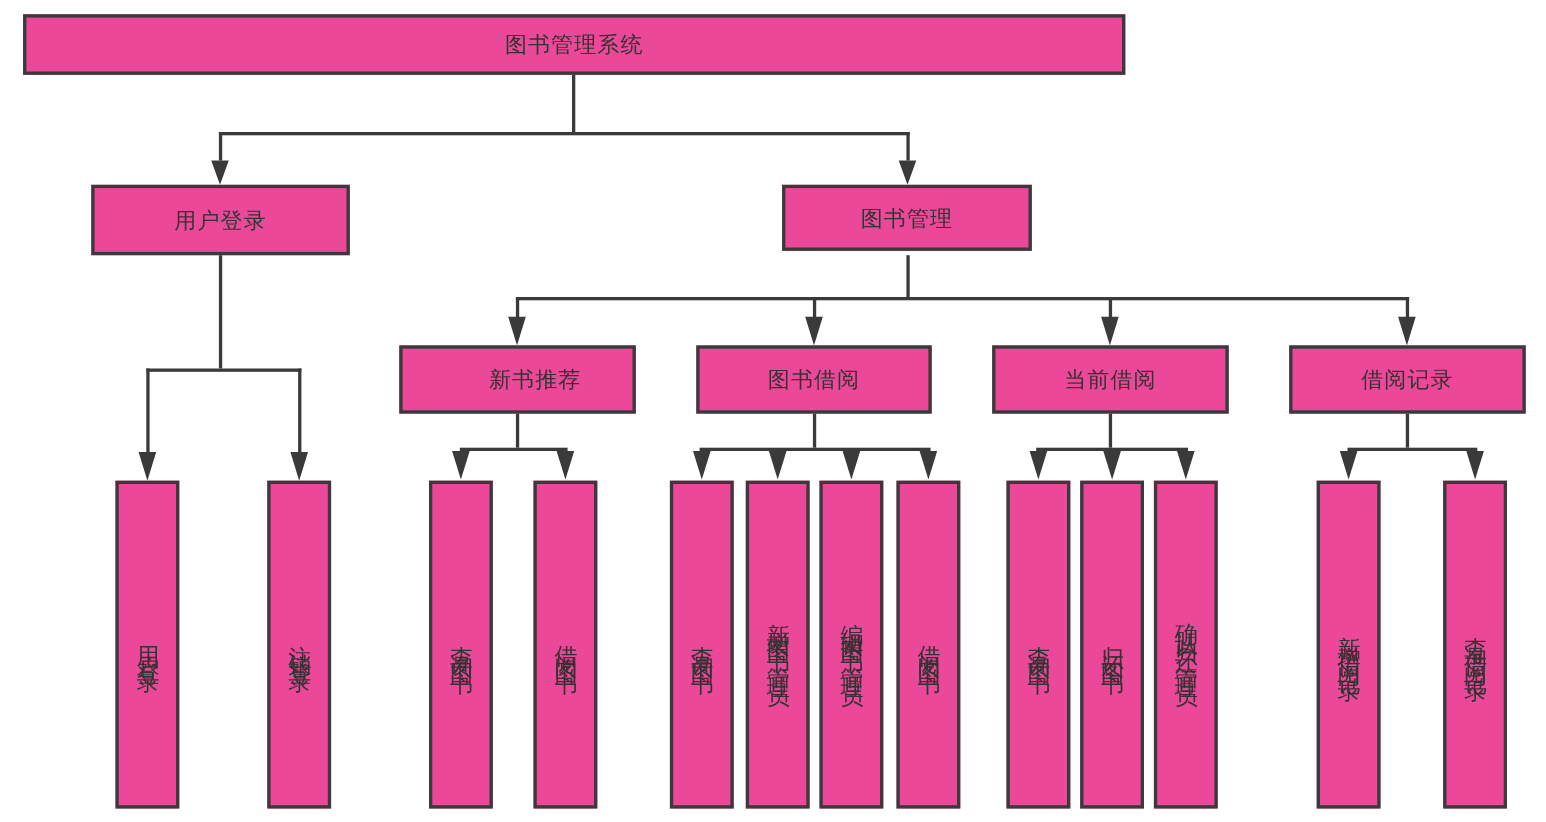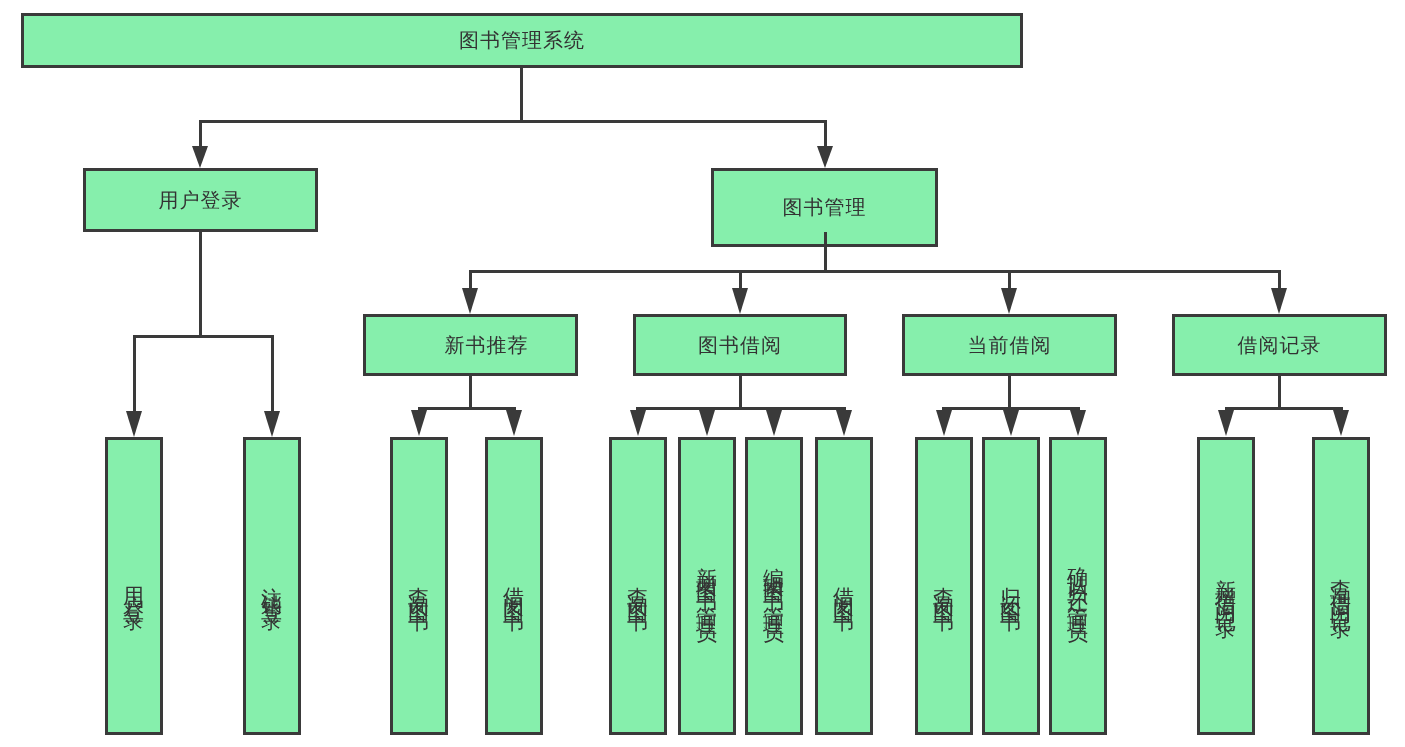--- a/index.html
+++ b/index.html
@@ -12,21 +12,21 @@
     position: relative;
     width: 1405px;
     height: 747px;
     background: #ffffff;
     overflow: hidden;
   }
   .box {
     position: absolute;
     box-sizing: border-box;
     border: 3px solid #3a3a3a;
-    background: #86efac;
+    background: #ec4899;
     display: flex;
     align-items: center;
     justify-content: center;
     color: #333333;
   }
   .hlabel {
     font-size: 20px;
     letter-spacing: 1px;
     white-space: nowrap;
   }
@@ -73,21 +73,21 @@
   <div class="line" style="left:520px; top:68px; width:3px; height:54px;"></div>
   <div class="line" style="left:199px; top:120px; width:628px; height:3px;"></div>
   <div class="line" style="left:199px; top:120px; width:3px; height:26px;"></div>
   <div class="line" style="left:824px; top:120px; width:3px; height:26px;"></div>
   <div class="arrow short" style="left:192px; top:146px;"></div>
   <div class="arrow short" style="left:817px; top:146px;"></div>
 
   <div class="box" style="left:83px; top:168px; width:235px; height:64px;">
     <span class="hlabel">用户登录</span>
   </div>
-  <div class="box" style="left:711px; top:168px; width:227px; height:79px;">
+  <div class="box" style="left:711px; top:168px; width:227px; height:60px;">
     <span class="hlabel">图书管理</span>
   </div>
 
   <div class="line" style="left:199px; top:232px; width:3px; height:103px;"></div>
   <div class="line" style="left:133px; top:335px; width:141px; height:3px;"></div>
   <div class="line" style="left:133px; top:335px; width:3px; height:76px;"></div>
   <div class="line" style="left:271px; top:335px; width:3px; height:76px;"></div>
   <div class="arrow" style="left:126px; top:411px;"></div>
   <div class="arrow" style="left:264px; top:411px;"></div>
 

